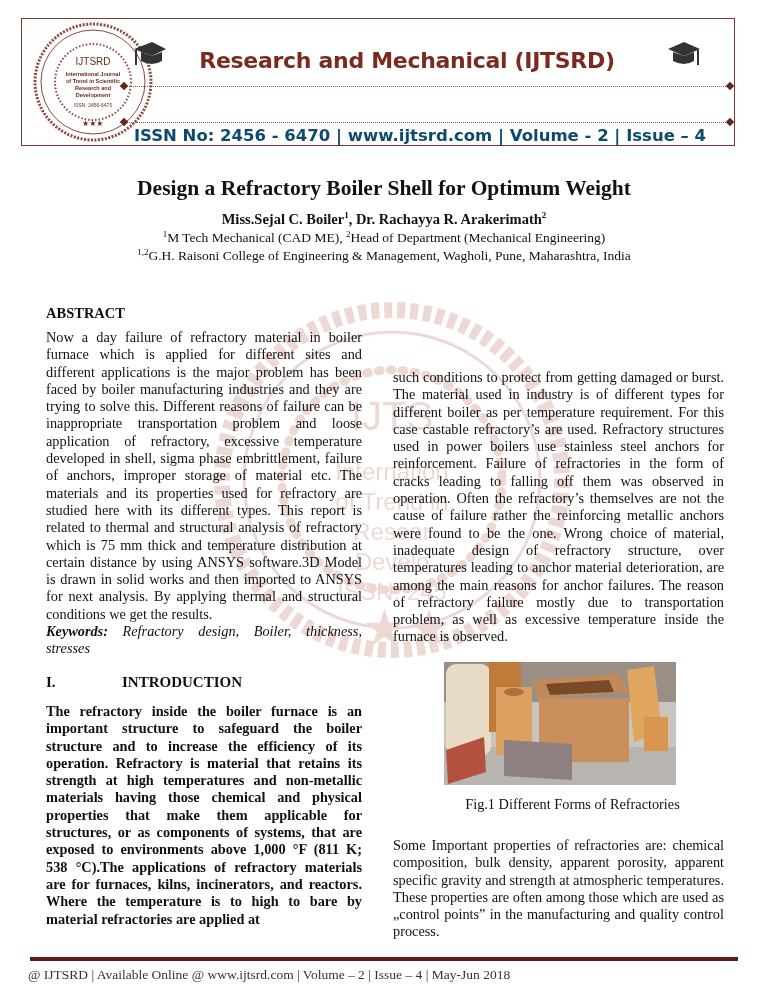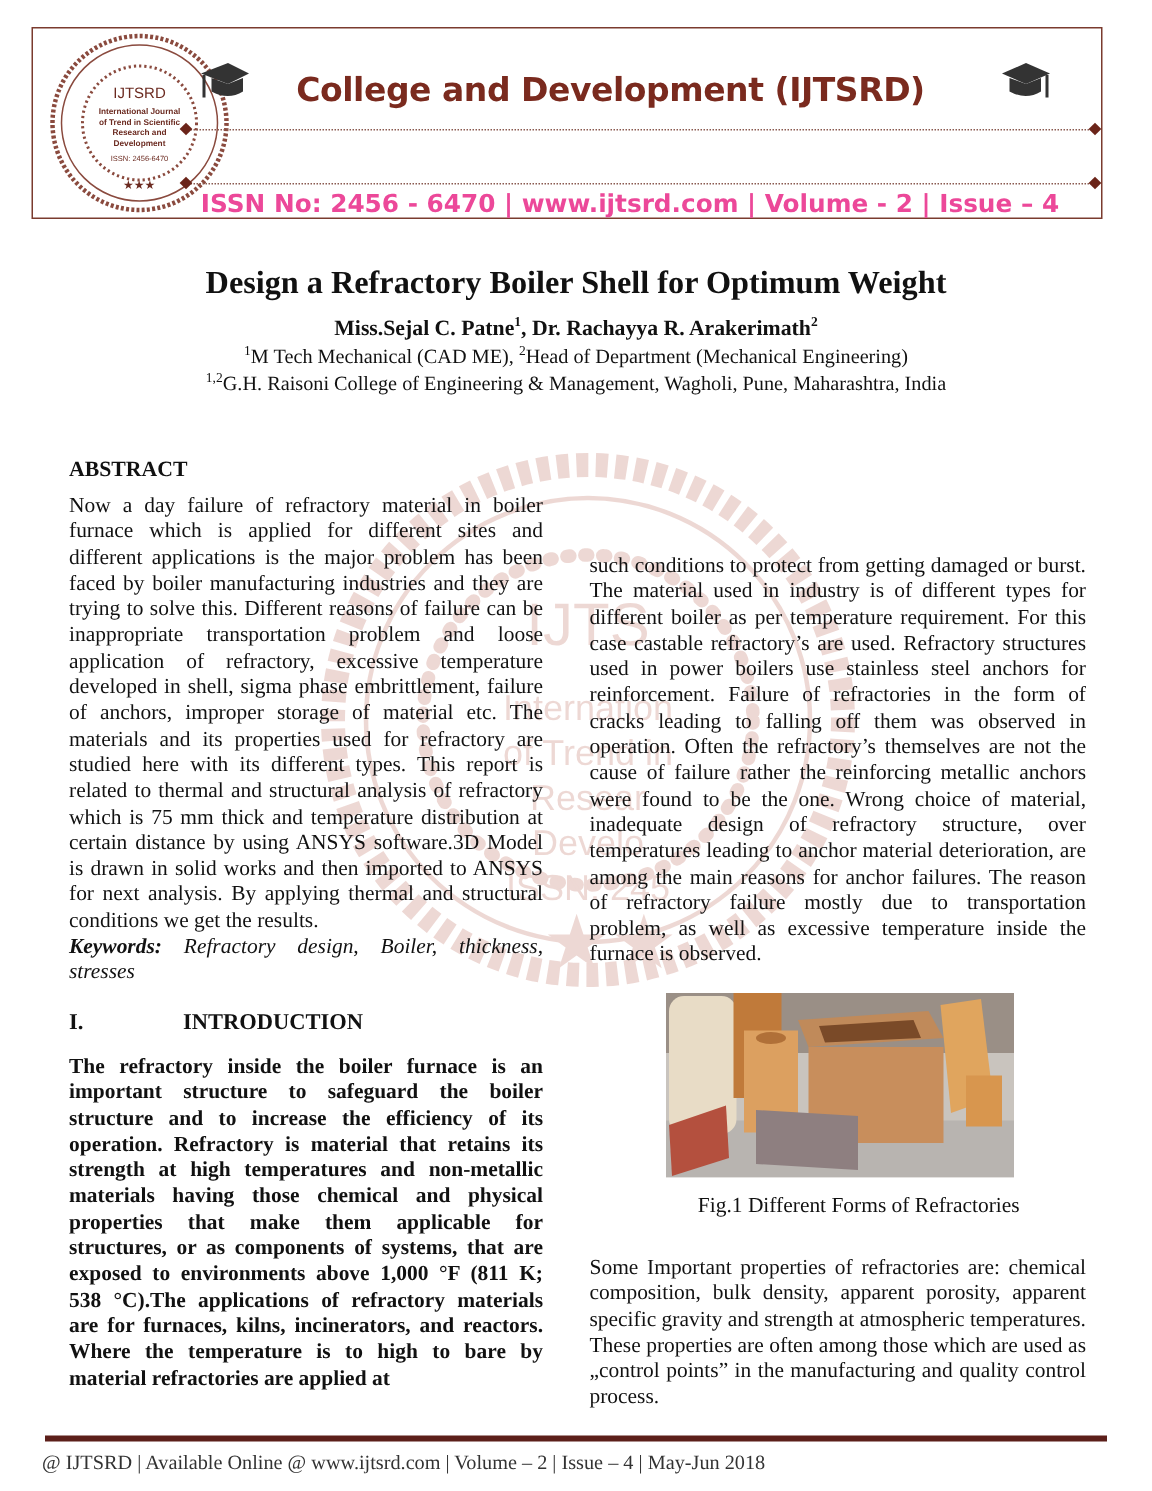--- a/index.html
+++ b/index.html
@@ -8,21 +8,21 @@
   
   .hdr { position:absolute; left:21px; top:18px; width:714px; height:128px; border:1.5px solid #7a3b2e; box-sizing:border-box; }
   .seal { position:absolute; left:10px; top:2px; width:122px; height:122px; }
   .cap { position:absolute; width:36px; height:30px; }
   .cap-l { left:110px; top:20px; }
   .cap-r { left:644px; top:20px; }
   .hdr-title { position:absolute; left:150px; width:470px; text-align:center; color:#7a2a1e; font-family:"DejaVu Sans", sans-serif; font-weight:bold; }
   .t1 { top:0px; font-size:22px; letter-spacing:-0.3px; }
   .t2 { top:29px; font-size:22px; letter-spacing:-0.3px; }
   .t3 { top:72px; font-size:16.5px; }
-  .t4 { top:107px; font-size:16.5px; color:#ec4899; left:78px; width:640px; }
+  .t4 { top:107px; font-size:16.5px; color:#0c4a6e; left:78px; width:640px; }
   .dline { position:absolute; left:102px; width:606px; height:0; border-top:1px dotted #8a5a50; }
   .dl1 { top:67px; }
   .dl2 { top:103px; }
   .dia { position:absolute; width:6px; height:6px; background:#6b2419; transform:rotate(45deg); }
 
   
   .paper-title { position:absolute; top:176px; left:0; width:768px; text-align:center; font-size:21.5px; font-weight:bold; }
   .authors { position:absolute; top:211px; left:0; width:768px; text-align:center; font-size:14.5px; font-weight:bold; }
   .affil { position:absolute; left:0; width:768px; text-align:center; font-size:13.5px; }
   .af1 { top:230px; }
@@ -75,37 +75,37 @@
     <polygon points="2,10 20,3 34,10 20,17" fill="#333"></polygon>
     <path d="M9,13 L9,22 Q20,28 30,22 L30,13 L20,17 Z" fill="#333"></path>
     <line x1="4" y1="11" x2="4" y2="26" stroke="#333" stroke-width="2"></line>
   </svg>
   <svg class="cap cap-r" viewBox="0 0 36 30">
     <polygon points="2,10 18,3 34,10 18,17" fill="#333"></polygon>
     <path d="M7,13 L7,22 Q18,28 28,22 L28,13 L18,17 Z" fill="#333"></path>
     <line x1="32" y1="11" x2="32" y2="26" stroke="#333" stroke-width="2"></line>
   </svg>
 
-  <div class="hdr-title t2">College and Development  (IJTSRD)</div>
+  <div class="hdr-title t2">Research and Mechanical  (IJTSRD)</div>
 
   <div class="dline dl1"></div>
   <div class="dia" style="left:99px;top:64px;"></div>
   <div class="dia" style="left:705px;top:64px;"></div>
 
 
   <div class="dline dl2"></div>
   <div class="dia" style="left:99px;top:100px;"></div>
   <div class="dia" style="left:705px;top:100px;"></div>
 
   <div class="hdr-title t4">ISSN No: 2456 - 6470  |  www.ijtsrd.com  |  Volume - 2 | Issue – 4</div>
 </div>
 
 <div class="paper-title">Design a Refractory Boiler Shell for Optimum Weight</div>
 <div class="authors">
-  <span>Miss.Sejal C. Patne</span><sup>1</sup><span>, </span><span>Dr. Rachayya R. Arakerimath</span><sup>2</sup>
+  <span>Miss.Sejal C. Boiler</span><sup>1</sup><span>, </span><span>Dr. Rachayya R. Arakerimath</span><sup>2</sup>
 </div>
 <div class="affil af1">
   <sup>1</sup><span>M Tech Mechanical (CAD ME), </span><sup>2</sup><span>Head of Department (Mechanical Engineering)</span>
 </div>
 <div class="affil af2">
   <sup>1,2</sup><span>G.H. Raisoni College of Engineering &amp; Management, Wagholi, Pune, Maharashtra, India</span>
 </div>
 
 <svg class="wm" viewBox="0 0 360 360">
   <circle cx="180" cy="180" r="170" fill="none" stroke="#b0503e" stroke-width="16" stroke-dasharray="8 5"></circle>

